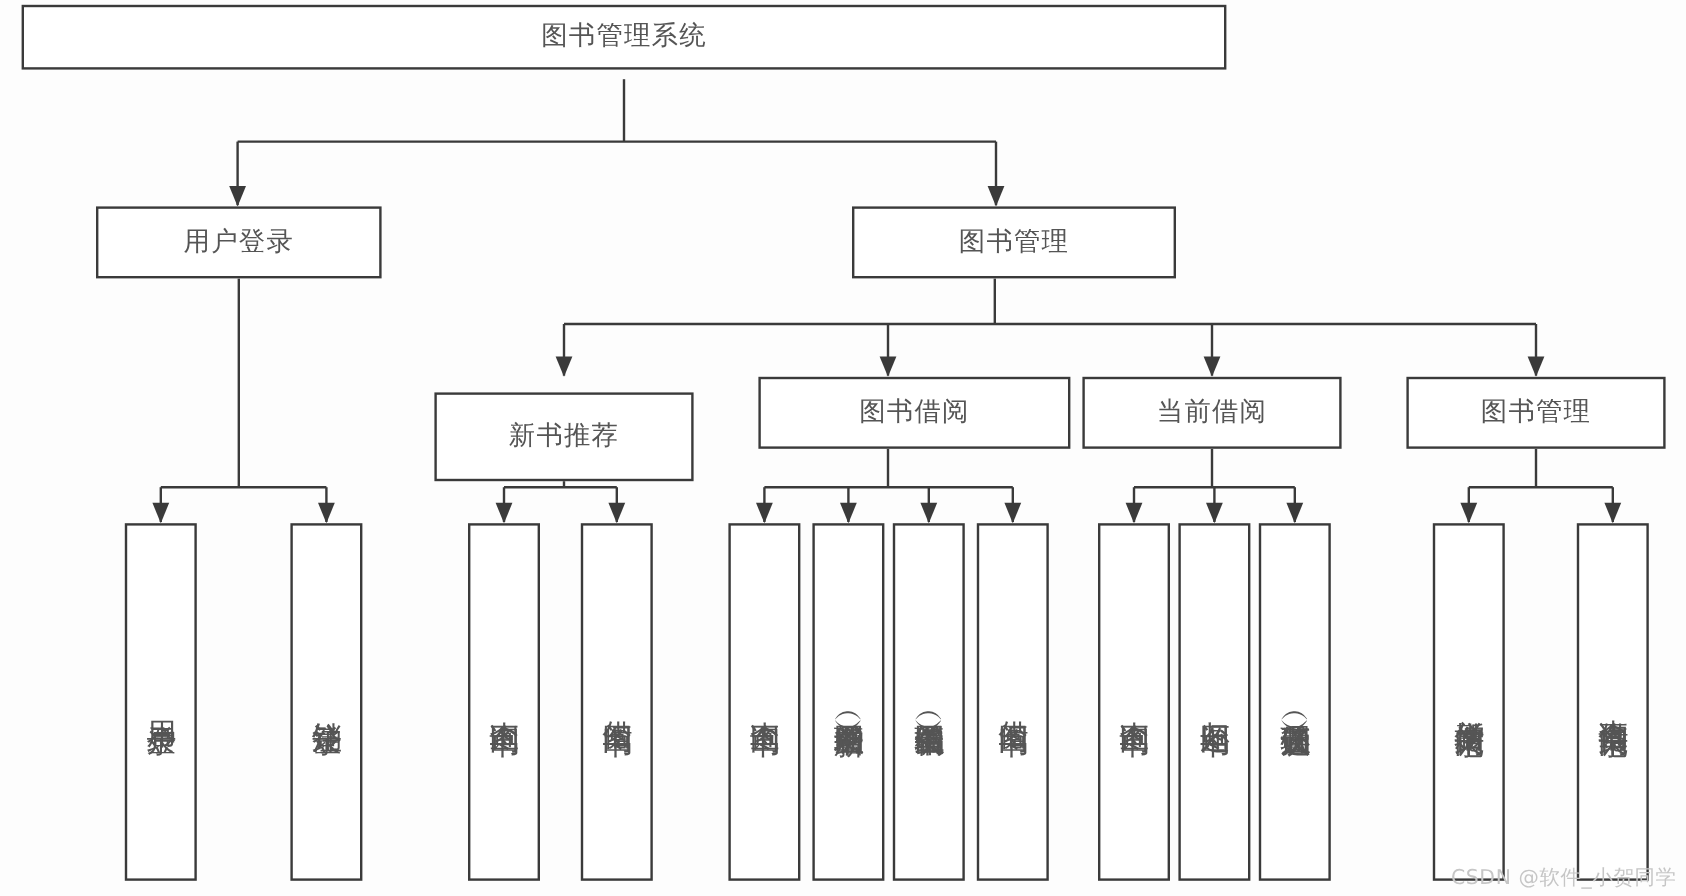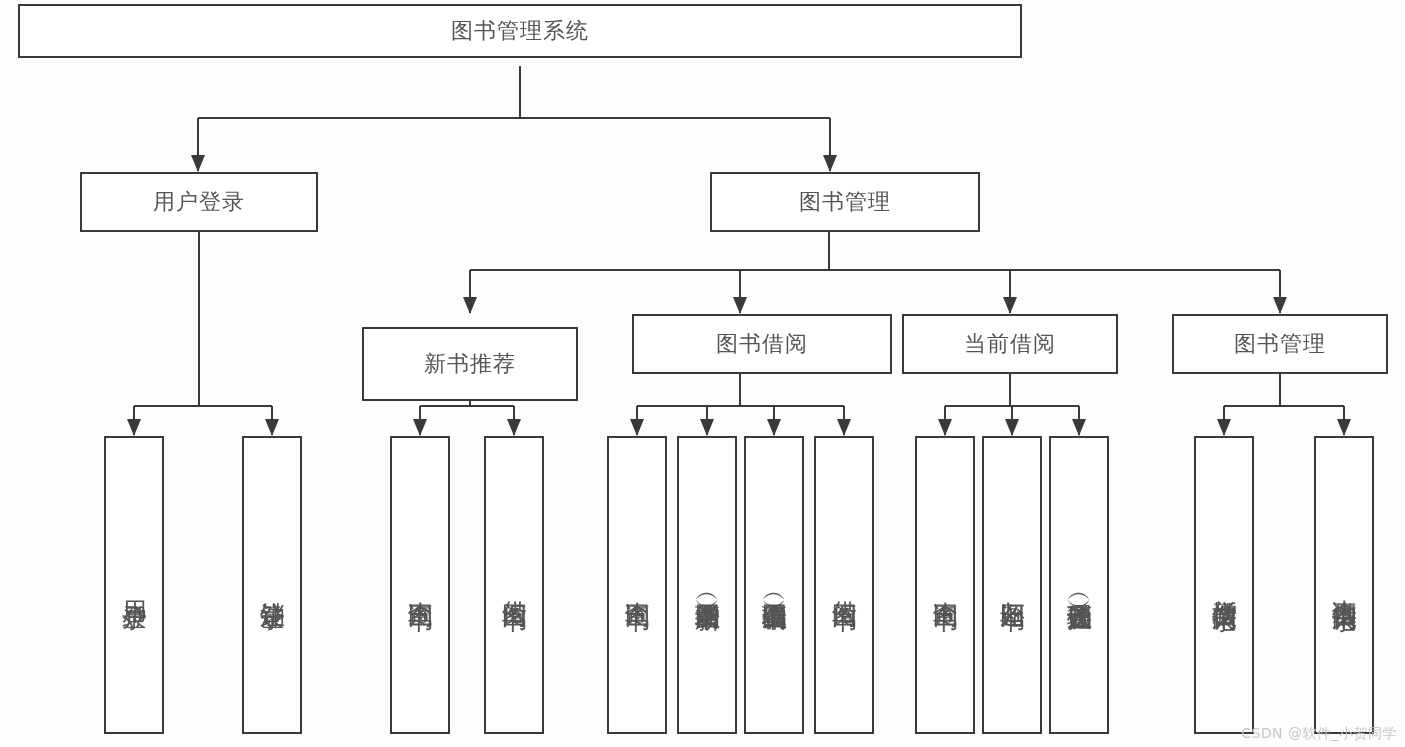--- a/index.html
+++ b/index.html
@@ -58,21 +58,21 @@
   }
   .node.vert.long .label {
     font-size: 25px;
     line-height: 1.12;
     letter-spacing: 0px;
   }
   #watermark {
     position: absolute;
     right: 8px;
     bottom: 4px;
-    font-size: 14px;
+    font-size: 17px;
     color: #c6c6c6;
     letter-spacing: 0.5px;
     white-space: nowrap;
   }
 </style>
 </head>
 <body>
 
 <div id="canvas">
 

